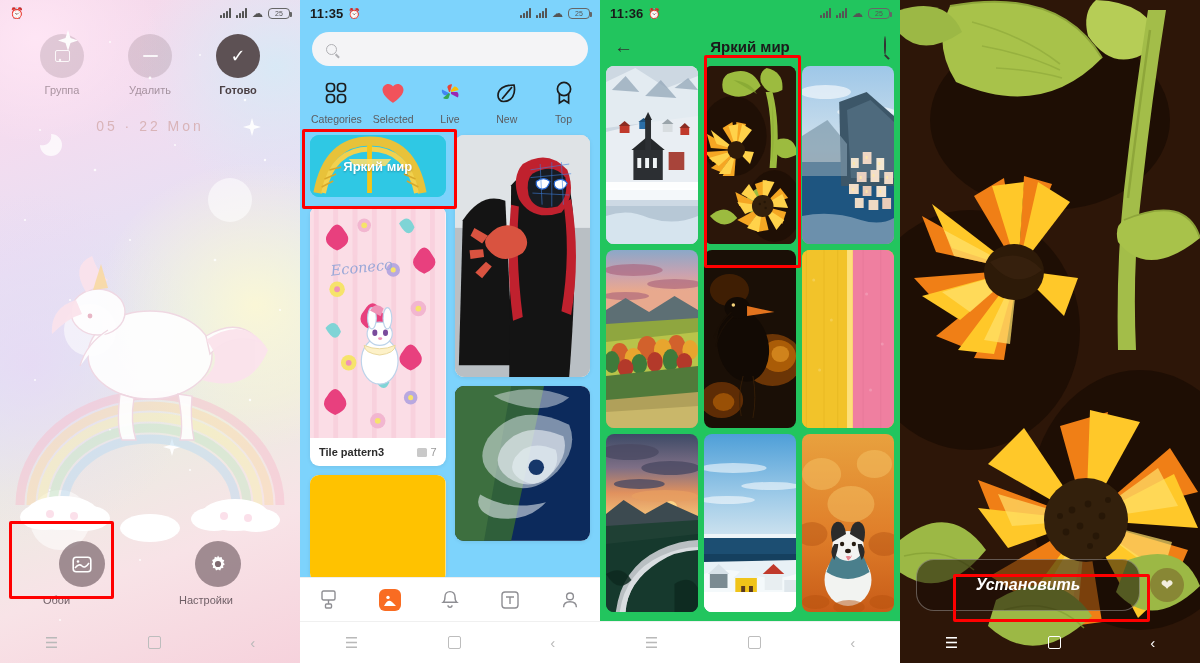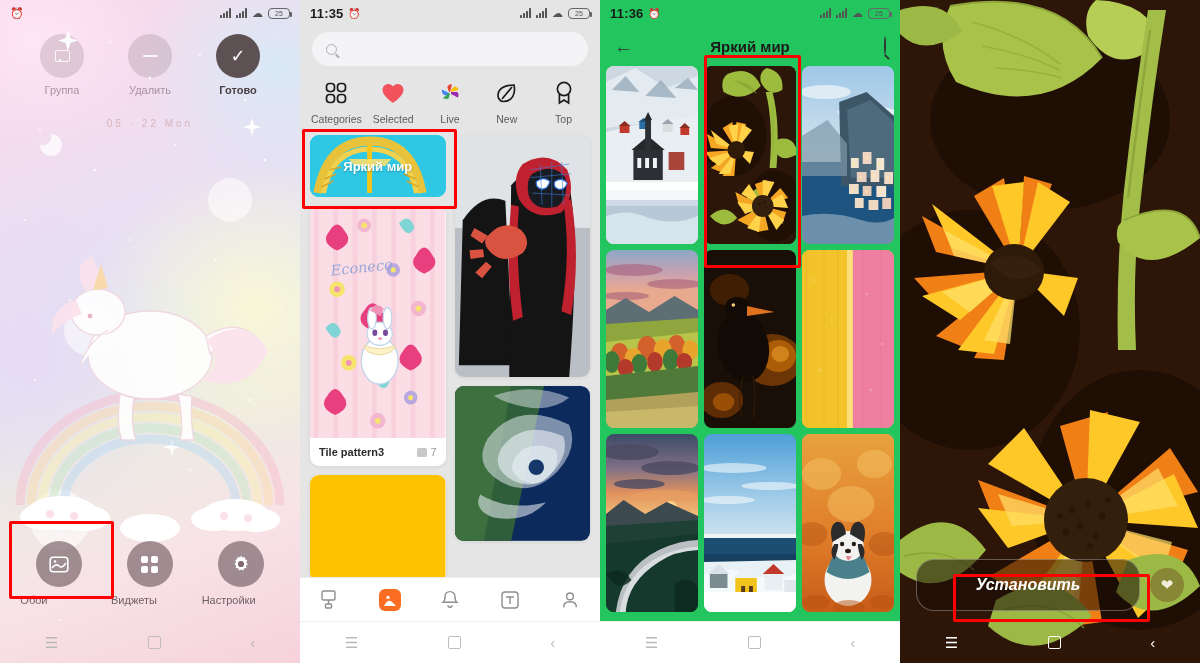--- a/index.html
+++ b/index.html
@@ -60,21 +60,21 @@
   .act-label.on { color: #4b4044; font-weight: bold; }
   .ico-sq { width: 15px; height: 12px; border: 1.6px solid rgba(255,255,255,.85); border-radius: 2px; }
   .ico-minus { width: 15px; height: 2px; background: rgba(255,255,255,.85); border-radius: 2px; }
   .ico-check { color: #fff; font-size: 18px; line-height: 1; }
 
   .clockw { text-align: center; margin-top: 22px; }
   .clockw .t {
     font-size: 34px; color: #d6a7ac; letter-spacing: 9px;
     font-family: "DejaVu Sans", sans-serif; font-weight: 300;
   }
-  .clockw .d { font-size: 10px; color: #d9b4b8; letter-spacing: 3px; margin-top: 20px; }
+  .clockw .d { font-size: 14px; color: #d9b4b8; letter-spacing: 3px; margin-top: 20px; }
 
   .p1-dock {
     position: absolute; left: 0; right: 0; bottom: 43px;
     display: flex; justify-content: space-around; padding: 0 14px 14px 14px;
   }
   .dock-item { width: 78px; text-align: left; }
   .dock-circle {
     width: 46px; height: 46px; border-radius: 50%; margin: 0 auto 7px auto;
     background: rgba(126,106,112,.72);
     display: flex; align-items: center; justify-content: center;
@@ -92,21 +92,21 @@
     z-index: 8;
   }
   .navbar.light-bg { background: #fff; border-top: 1px solid #f0f0f0; }
   .navbar.on-wall { background: transparent; }
   .nav-ico { color: #b9b9b9; font-size: 15px; line-height: 1; }
   .nav-ico.white { color: #ffffff; }
   .nav-sq { width: 13px; height: 13px; border: 1.6px solid #bdbdbd; border-radius: 2px; }
   .nav-sq.white { border-color: #fff; }
 
   
-  .p2 { background: #e5e5e5; }
+  .p2 { background: #7dd3fc; }
   .search-bar {
     margin: 6px 12px 0 12px; height: 34px; background: #f4f4f6;
     border-radius: 17px; display: flex; align-items: center; padding: 0 14px;
   }
   .search-glass {
     width: 11px; height: 11px; border: 1.6px solid #b0b0b4; border-radius: 50%;
     position: relative;
   }
   .search-glass::after {
     content: ""; position: absolute; right: -4px; bottom: -3px;
@@ -322,31 +322,20 @@
     <div class="p1-dock">
       <div class="dock-item">
         <div class="dock-circle">
           <svg width="20" height="17" viewBox="0 0 20 17">
             <rect x="1.2" y="1.2" width="17.6" height="14.6" rx="3" fill="none" stroke="#fff" stroke-width="1.6"></rect>
             <path d="M3 12 q4 -5 7 -2 q3 3 7 -3" fill="none" stroke="#fff" stroke-width="1.5"></path>
             <circle cx="6" cy="5.5" r="1.3" fill="#fff"></circle>
           </svg>
         </div>
         <div class="dock-label">Обои</div>
-      </div>
-      <div class="dock-item">
-        <div class="dock-circle">
-          <svg width="19" height="19" viewBox="0 0 19 19">
-            <rect x="1" y="1" width="7" height="7" rx="2" fill="#fff"></rect>
-            <rect x="11" y="1" width="7" height="7" rx="2" fill="#fff"></rect>
-            <rect x="1" y="11" width="7" height="7" rx="2" fill="#fff"></rect>
-            <rect x="11" y="11" width="7" height="7" rx="2" fill="#fff"></rect>
-          </svg>
-        </div>
-        <div class="dock-label">Виджеты</div>
       </div>
       <div class="dock-item">
         <div class="dock-circle">
           <svg width="20" height="20" viewBox="0 0 20 20">
             <path fill="#fff" d="M10 1.6l1.3 2 2.3-.6.5 2.3 2.2 1-1 2.1 1.5 1.8-1.8 1.5.4 2.3-2.3.3-.9 2.2-2.1-1-2.1 1-.9-2.2-2.3-.3.4-2.3L3.6 10l1.5-1.8-1-2.1 2.2-1 .5-2.3 2.3.6z"></path>
             <circle cx="10" cy="10" r="3.1" fill="#7e6a70"></circle>
           </svg>
         </div>
         <div class="dock-label">Настройки</div>
       </div>

